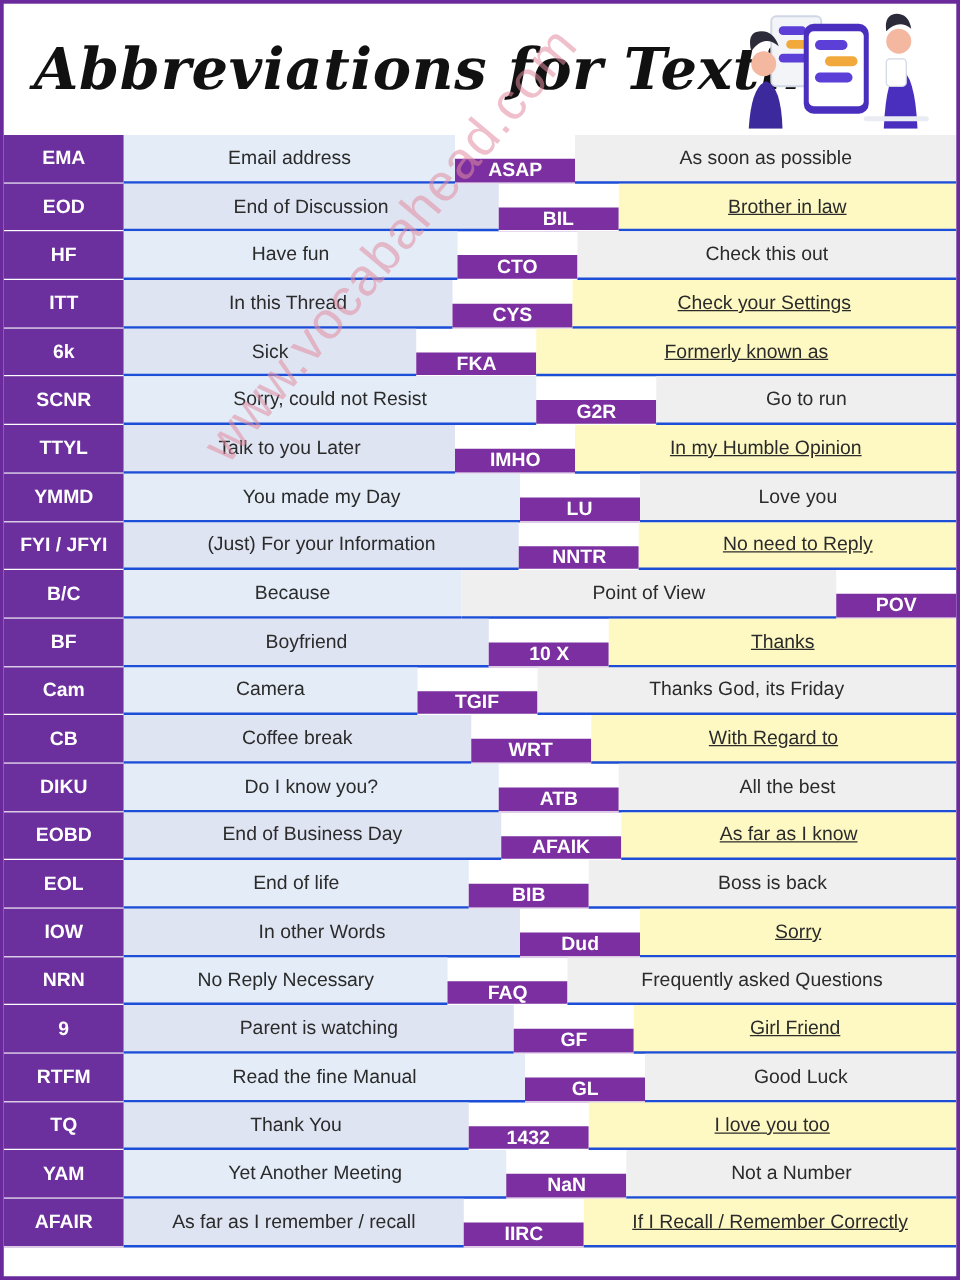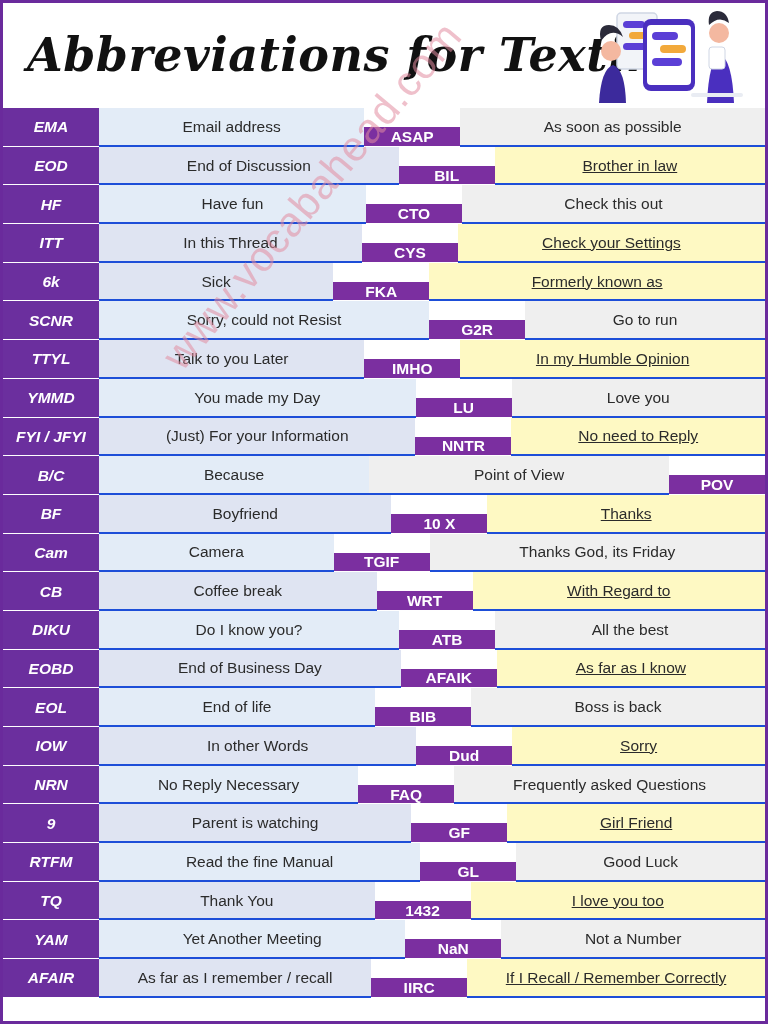--- a/index.html
+++ b/index.html
@@ -66,21 +66,21 @@
     white-space: nowrap;
   }
   .abbr {
     width: 96px;
     flex: 0 0 96px;
     color: #ffffff;
     font-weight: 700;
     font-size: 15.5px;
     border-bottom: 1px solid #ffffff;
   }
-  .abbr-left { background: #6b2f9e; font-style: italic; }
+  .abbr-left { background: #6b2f9e; }
   .abbr-right { background: #7b2fa0; margin-top: 19px; }
   .def {
     flex: 1 1 auto;
     border-bottom: 2px solid #1d4ed8;
   }
   .def-left-a { background: #e3ecf7; }
   .def-left-b { background: #dfe4f2; }
   .def-right-a { background: #efefef; }
   .def-right-b { background: #fef9c3; text-decoration: underline; }
   

